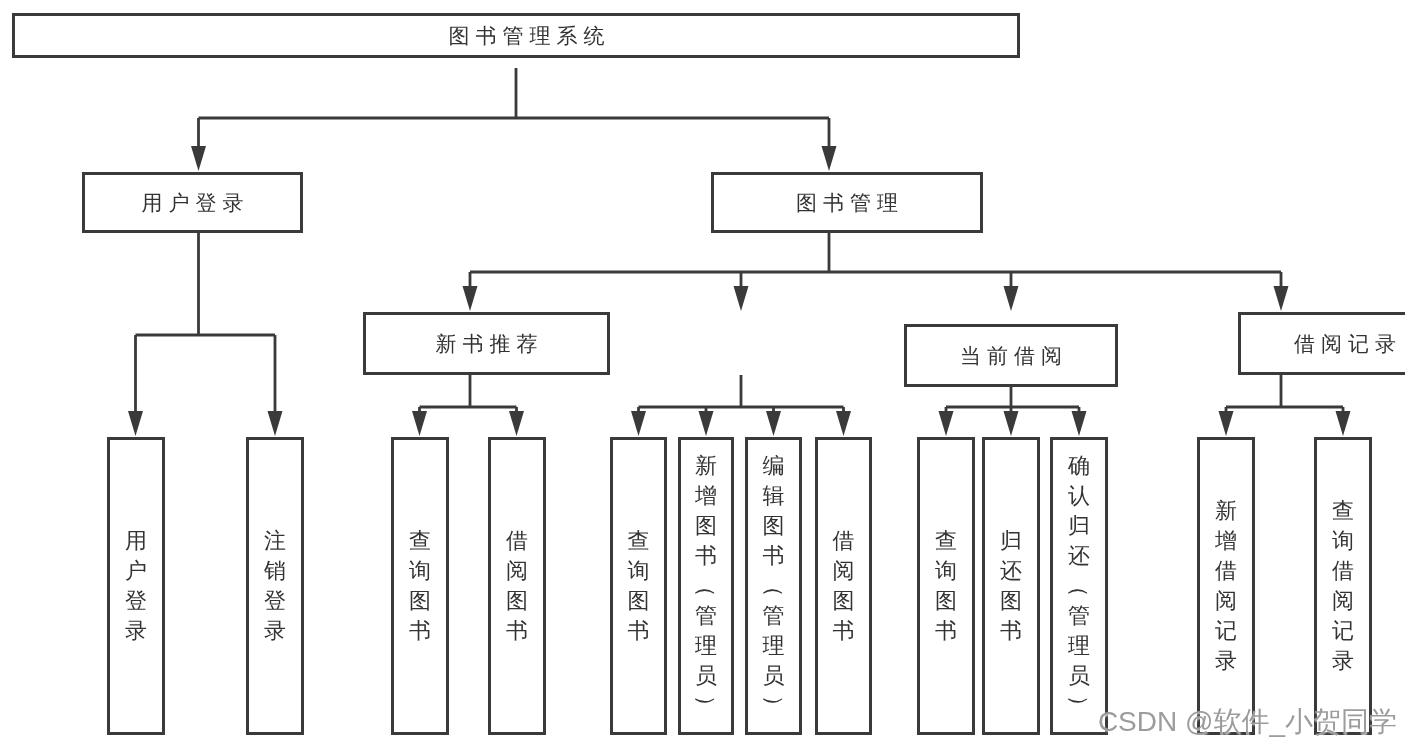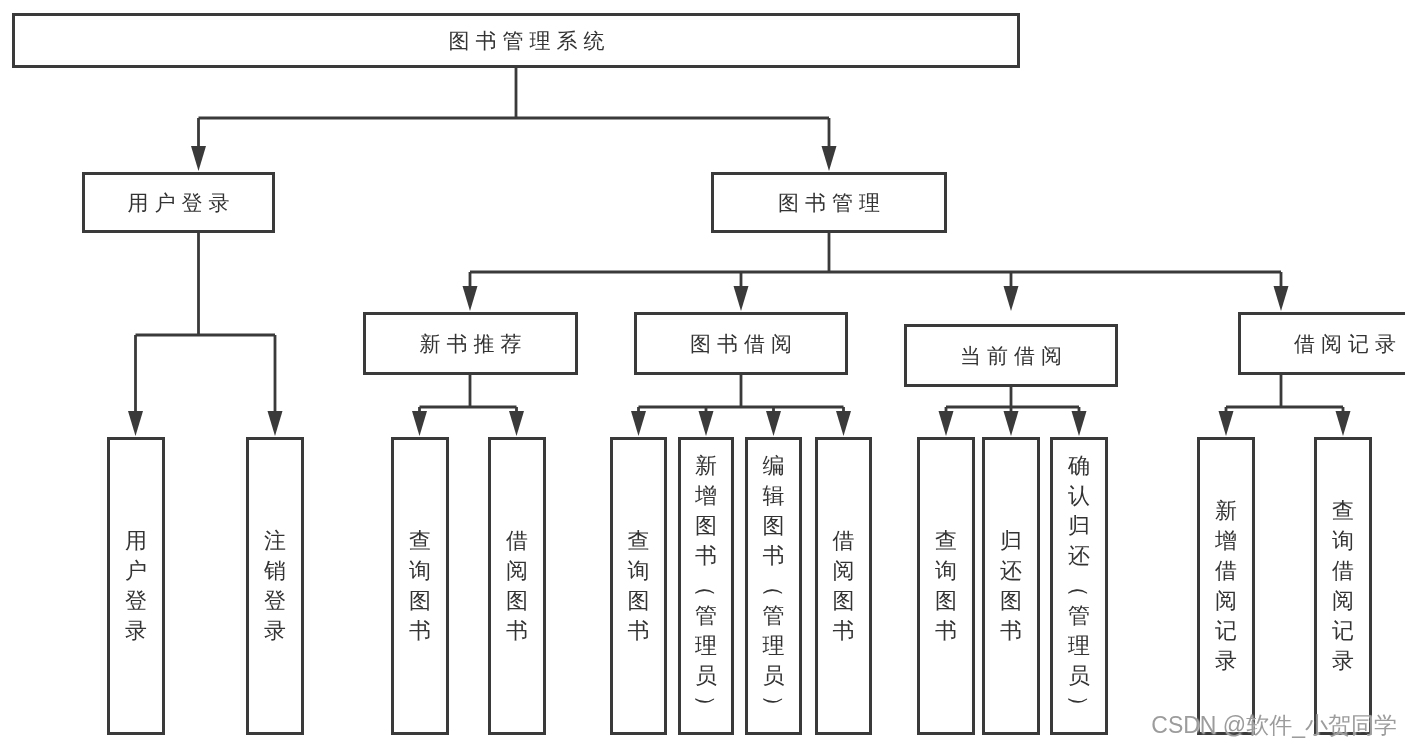--- a/index.html
+++ b/index.html
@@ -38,21 +38,21 @@
     color:var(--text);
   }
   .vlabel span{display:block;height:1em;line-height:1;}
   .vlabel span.rot{transform:rotate(90deg);}
   svg.wires{position:absolute;left:0;top:0;pointer-events:none;}
   svg.wires path{stroke:var(--line);stroke-width:2.8;fill:none;}
   svg.wires polygon{fill:var(--line);stroke:none;}
   .watermark{
     position:absolute;
     right:8px;bottom:6px;
-    font-size:23px;
+    font-size:28px;
     color:var(--wm);
     text-shadow:1px 1px 2px rgba(255,255,255,0.9);
     z-index:5;
     white-space:nowrap;
   }
 </style>
 </head>
 <body>
 
 <div class="canvas">
@@ -93,36 +93,33 @@
       <polygon points="1003.5,411 1018.5,411 1011,436"></polygon>
       <polygon points="1071.5,411 1086.5,411 1079,436"></polygon>
     </g>
     <g>
       <path d="M1281 375 V407 M1226 407 H1343 M1226 407 V413 M1343 407 V413"></path>
       <polygon points="1218.5,411 1233.5,411 1226,436"></polygon>
       <polygon points="1335.5,411 1350.5,411 1343,436"></polygon>
     </g>
   </svg>
 
-  <div class="box" style="left:12px;top:13px;width:1008px;height:55px;padding-left:21px;">
+  <div class="box" style="left:12px;top:13px;width:1008px;height:45px;padding-left:21px;">
     <span class="hlabel">图书管理系统</span>
   </div>
 
-  <div class="box" style="left:82px;top:172px;width:193px;height:61px;">
+  <div class="box" style="left:82px;top:172px;width:221px;height:61px;">
     <span class="hlabel">用户登录</span>
   </div>
-  <div class="box" style="left:711px;top:172px;width:236px;height:61px;">
+  <div class="box" style="left:711px;top:172px;width:272px;height:61px;">
     <span class="hlabel">图书管理</span>
   </div>
 
-  <div class="box" style="left:363px;top:312px;width:215px;height:63px;">
+  <div class="box" style="left:363px;top:312px;width:247px;height:63px;">
     <span class="hlabel">新书推荐</span>
-  </div>
-  <div class="box" style="left:634px;top:312px;width:214px;height:63px;">
-    <span class="hlabel">图书借阅</span>
   </div>
   <div class="box" style="left:904px;top:324px;width:214px;height:63px;">
     <span class="hlabel">当前借阅</span>
   </div>
   <div class="box" style="left:1238px;top:312px;width:214px;height:63px;">
     <span class="hlabel">借阅记录</span>
   </div>
 
   <div class="box" style="left:107px;top:437px;width:58px;height:298px;">
     <div class="vlabel">

